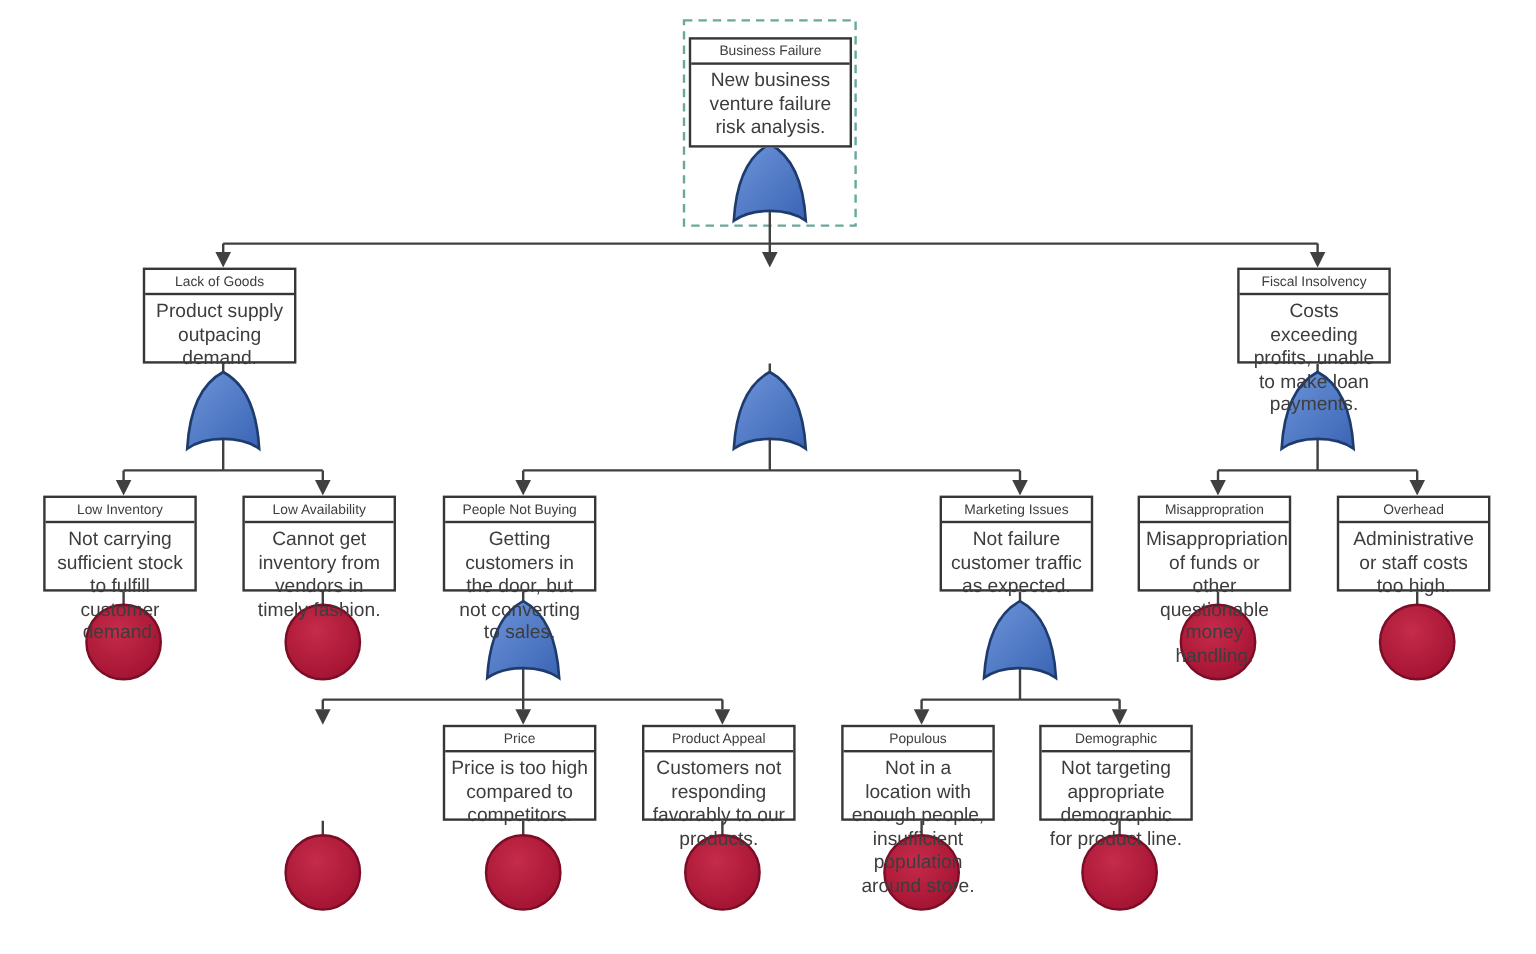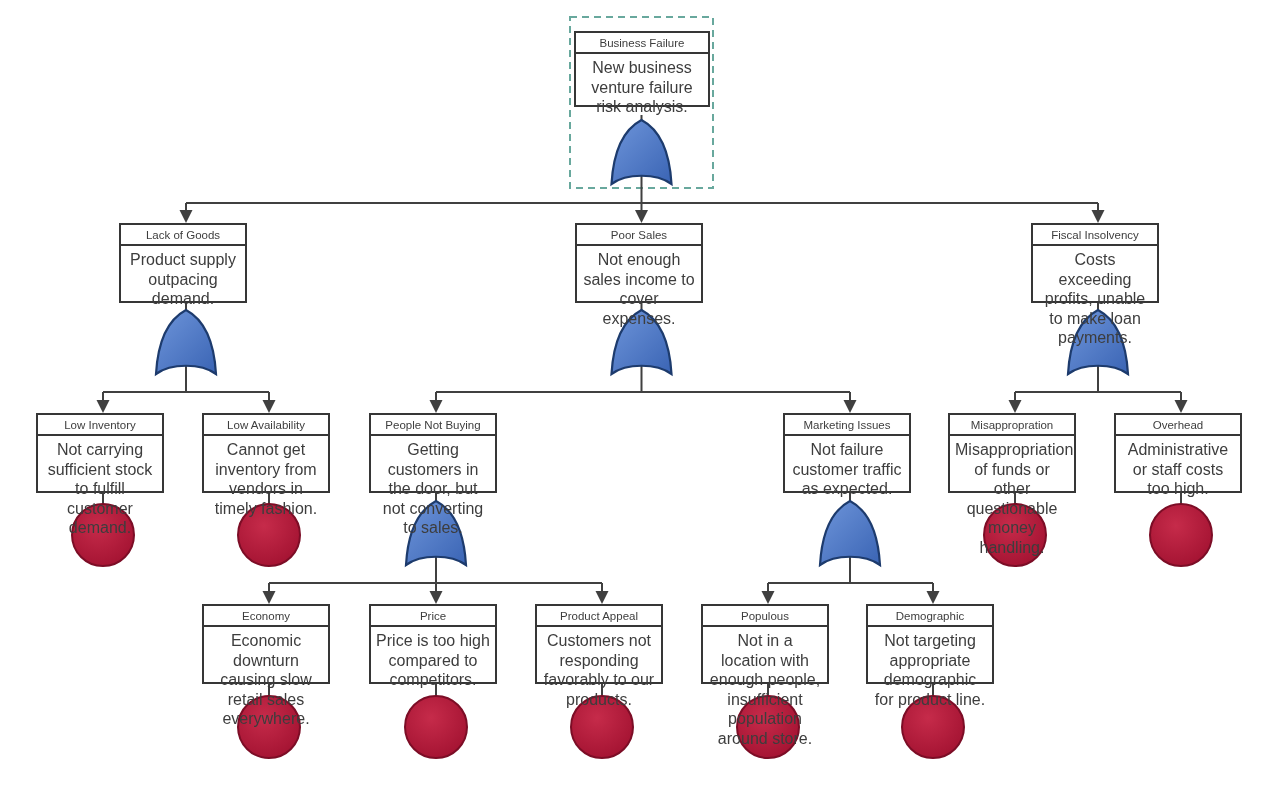--- a/index.html
+++ b/index.html
@@ -25,21 +25,21 @@
     position: absolute;
     width: 128px;
     height: 80px;
     box-sizing: border-box;
     background: #ffffff;
     border: 2px solid var(--box-border, #363636);
     text-align: center;
     color: #3d3d3d;
     z-index: 2;
   }
-  .node-root { width: 136px; height: 76px; }
+  .node-root { width: 136px; height: 92px; }
   .node-title {
     border-bottom: 2px solid var(--box-border, #363636);
     font-size: 11.5px;
     padding: 4px 2px 3px 2px;
     white-space: nowrap;
     overflow: hidden;
   }
   .node-desc {
     font-size: 16px;
     line-height: 1.22;
@@ -110,24 +110,20 @@
   <div class="node node-root" style="left:574px; top:31px">
     <div class="node-title">Business Failure</div>
     <div class="node-desc">New business venture failure risk analysis.</div>
   </div>
 
   <div class="node" style="left:119px; top:223px">
     <div class="node-title">Lack of Goods</div>
     <div class="node-desc">Product supply outpacing demand.</div>
   </div>
 
-  <div class="node" style="left:575px; top:223px">
-    <div class="node-title">Poor Sales</div>
-    <div class="node-desc">Not enough sales income to cover expenses.</div>
-  </div>
 
   <div class="node" style="left:1031px; top:223px">
     <div class="node-title">Fiscal Insolvency</div>
     <div class="node-desc">Costs exceeding profits, unable to make loan payments.</div>
   </div>
 
   <div class="node" style="left:202px; top:413px">
     <div class="node-title">Low Availability</div>
     <div class="node-desc">Cannot get inventory from vendors in timely fashion.</div>
   </div>
@@ -150,24 +146,20 @@
   <div class="node" style="left:948px; top:413px">
     <div class="node-title">Misappropration</div>
     <div class="node-desc">Misappropriation of funds or other questionable money handling.</div>
   </div>
 
   <div class="node" style="left:1114px; top:413px">
     <div class="node-title">Overhead</div>
     <div class="node-desc">Administrative or staff costs too high.</div>
   </div>
 
-  <div class="node" style="left:202px; top:604px">
-    <div class="node-title">Economy</div>
-    <div class="node-desc">Economic downturn causing slow retail sales everywhere.</div>
-  </div>
 
   <div class="node" style="left:369px; top:604px">
     <div class="node-title">Price</div>
     <div class="node-desc">Price is too high compared to competitors.</div>
   </div>
 
   <div class="node" style="left:535px; top:604px">
     <div class="node-title">Product Appeal</div>
     <div class="node-desc">Customers not responding favorably to our products.</div>
   </div>

